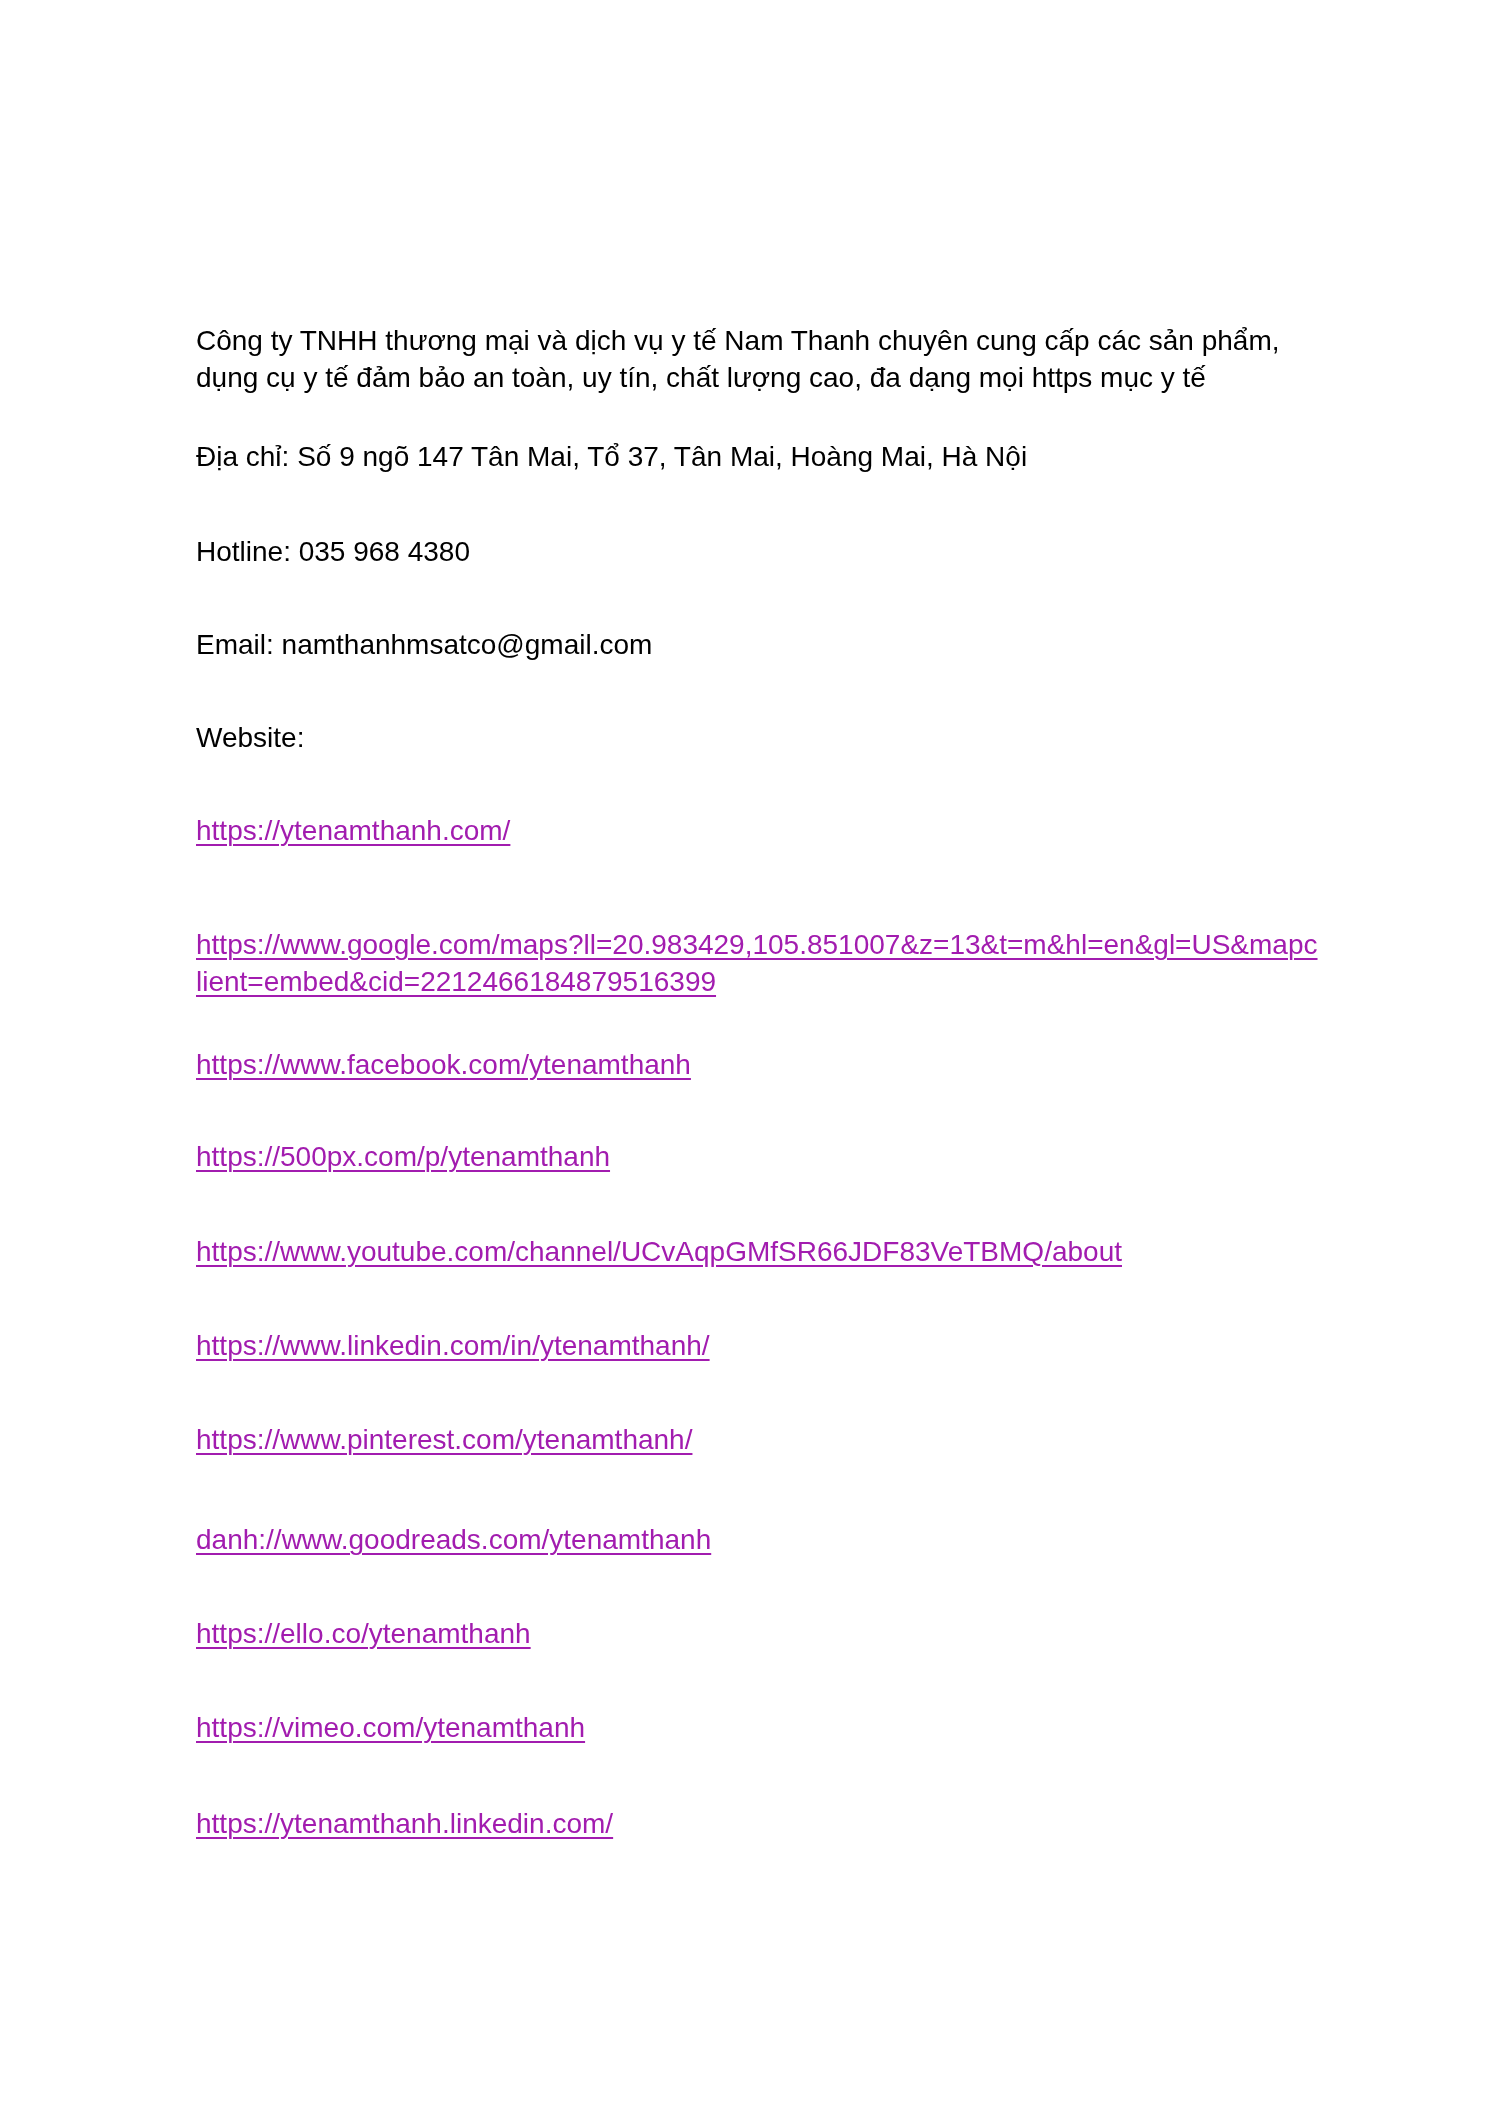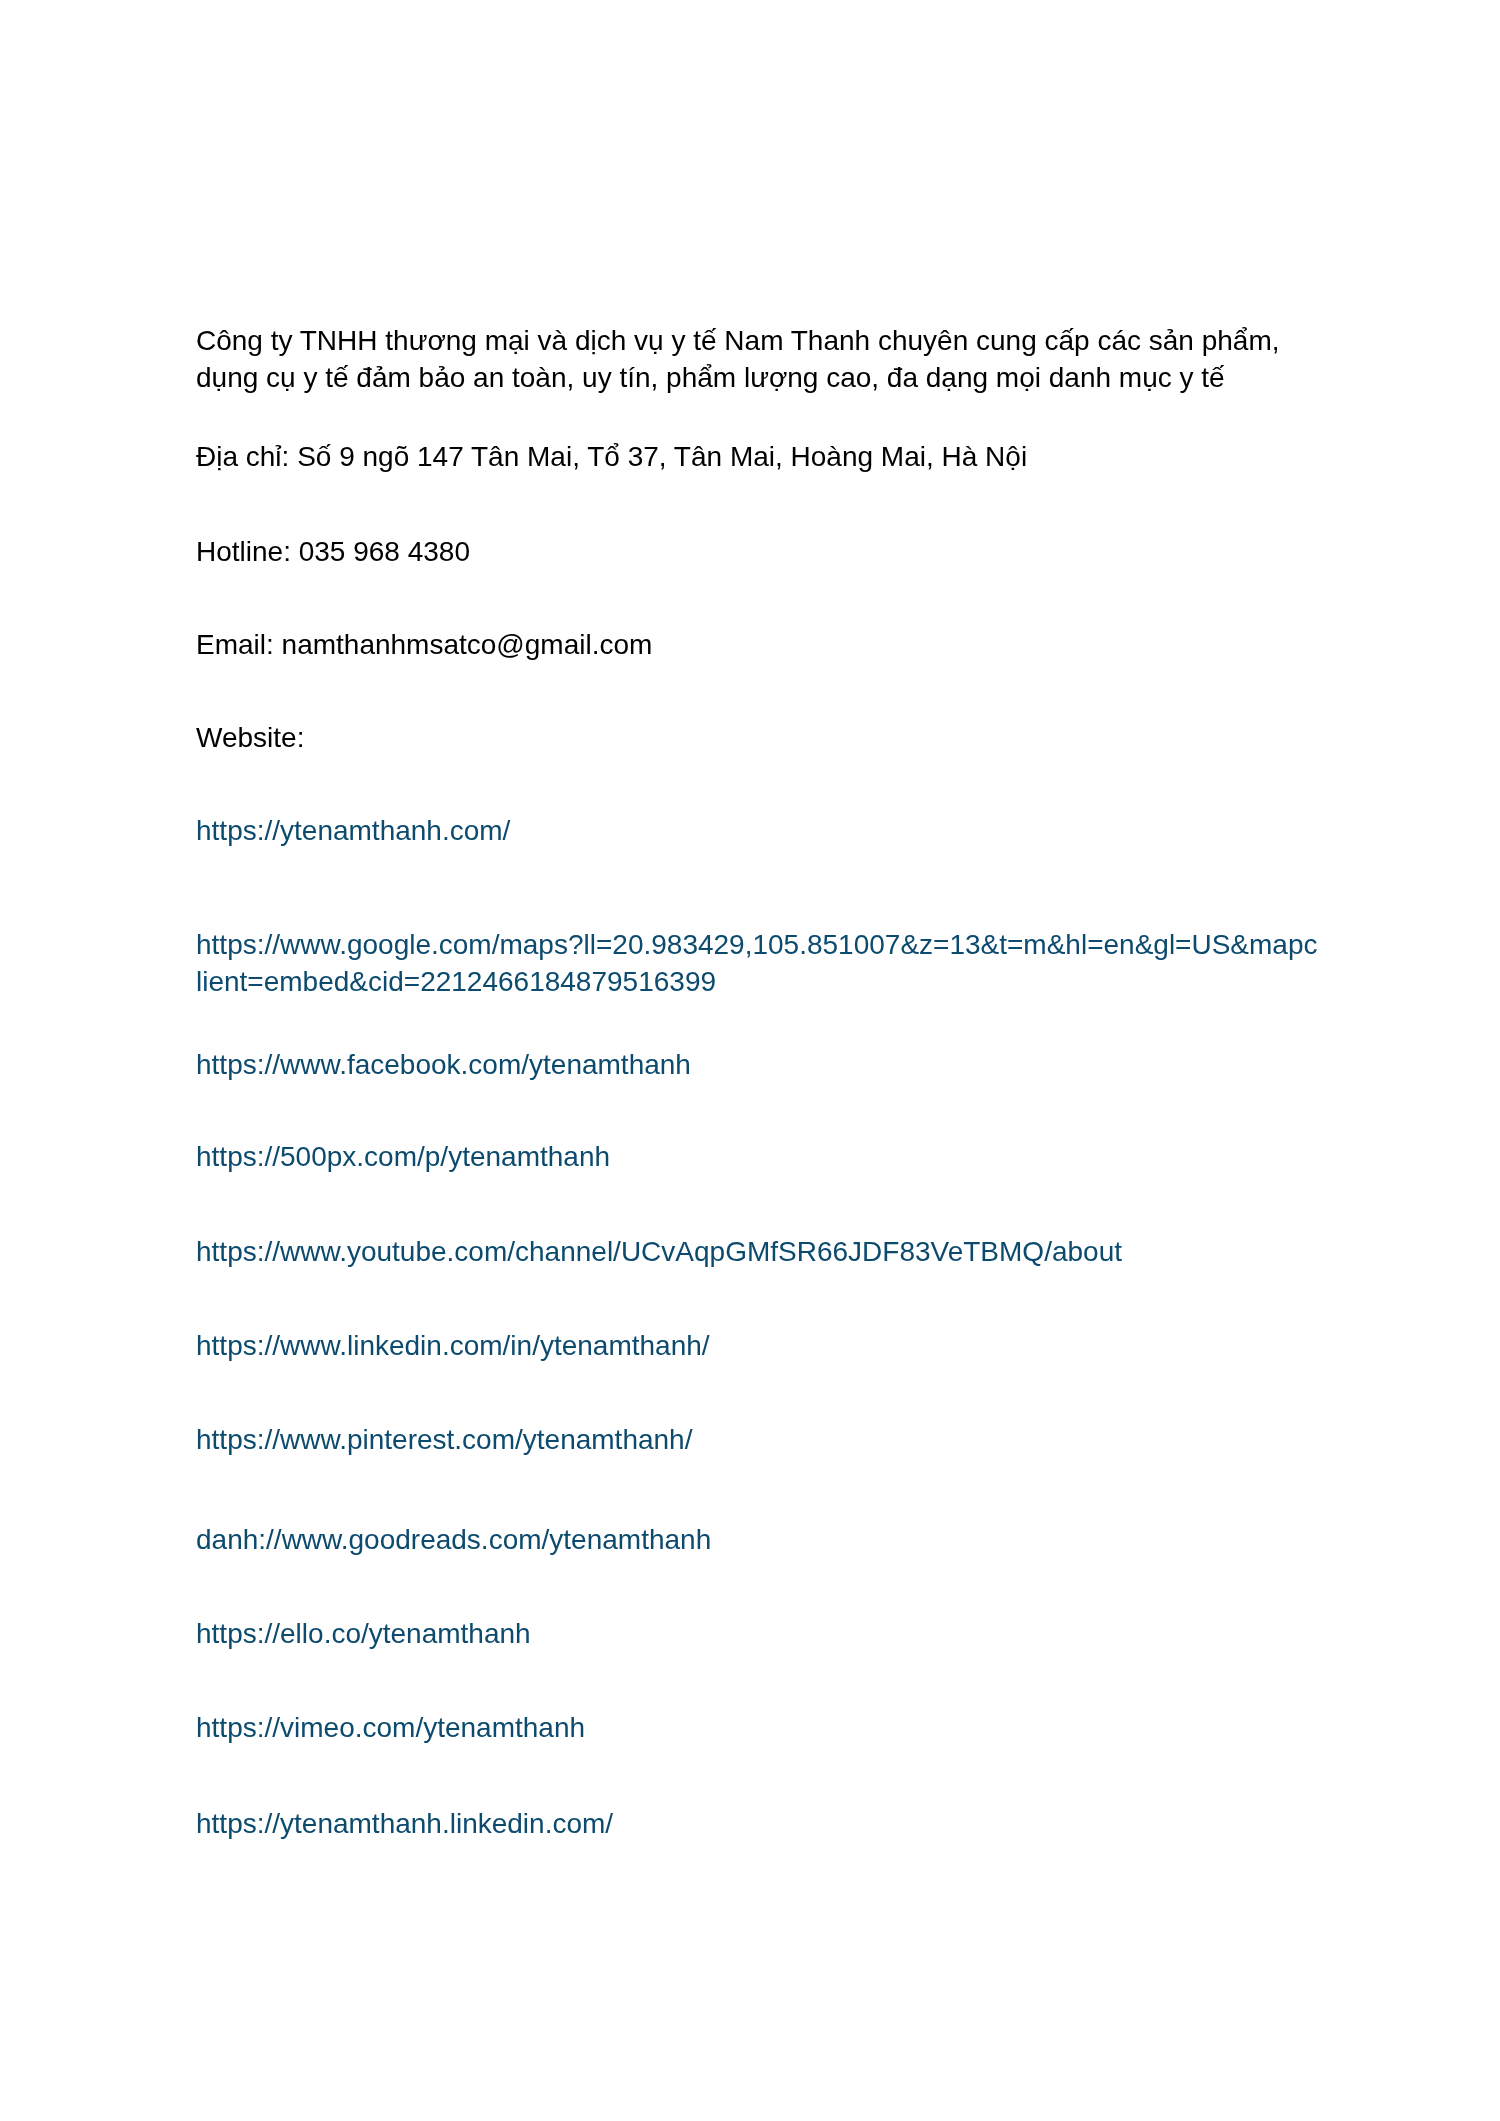--- a/index.html
+++ b/index.html
@@ -1,26 +1,26 @@
 <!DOCTYPE html>
 <html><head>
 <meta charset="utf-8">
 <style>
   html, body { margin:0; padding:0; background:#ffffff; }
   body { width:1500px; height:2121px; position:relative; overflow:hidden;
          font-family:"Liberation Sans", sans-serif; color:#000; }
   .line { position:absolute; left:196px; font-size:28px; line-height:37px; white-space:nowrap; }
-  .link { color:#0c4a6e; text-decoration-thickness:2px; text-underline-offset:4px; }
+  .link { color:#a21caf; text-decoration:underline; text-decoration-thickness:2px; text-underline-offset:4px; }
 </style>
 </head>
 <body>
 
 <div>
   <div class="line" style="top:322px">Công ty TNHH thương mại và dịch vụ y tế Nam Thanh chuyên cung cấp các sản phẩm,</div>
-  <div class="line" style="top:359px">dụng cụ y tế đảm bảo an toàn, uy tín, phẩm lượng cao, đa dạng mọi danh mục y tế</div>
+  <div class="line" style="top:359px">dụng cụ y tế đảm bảo an toàn, uy tín, chất lượng cao, đa dạng mọi https mục y tế</div>
 
   <div class="line" style="top:438px">Địa chỉ: Số 9 ngõ 147 Tân Mai, Tổ 37, Tân Mai, Hoàng Mai, Hà Nội</div>
   <div class="line" style="top:533px">Hotline: 035 968 4380</div>
   <div class="line" style="top:626px">Email: namthanhmsatco@gmail.com</div>
   <div class="line" style="top:719px">Website:</div>
 
   <a class="line link" style="top:812px">https://ytenamthanh.com/</a>
   <a class="line link" style="top:926px">https://www.google.com/maps?ll=20.983429,105.851007&amp;z=13&amp;t=m&amp;hl=en&amp;gl=US&amp;mapc</a>
   <a class="line link" style="top:963px">lient=embed&amp;cid=2212466184879516399</a>
   <a class="line link" style="top:1046px">https://www.facebook.com/ytenamthanh</a>

